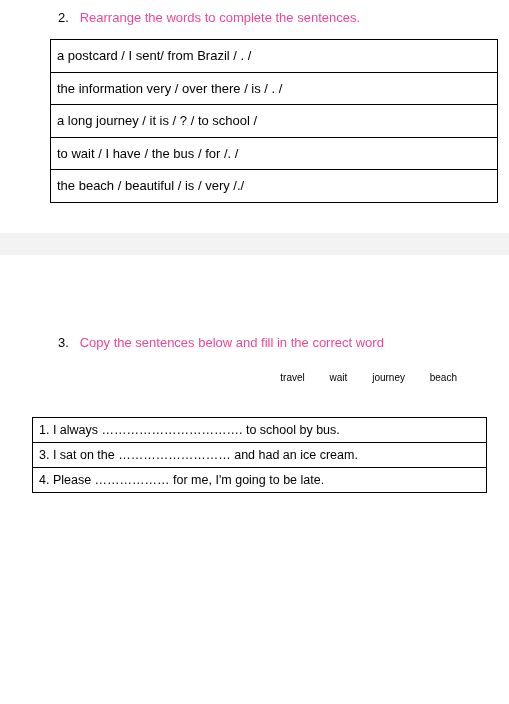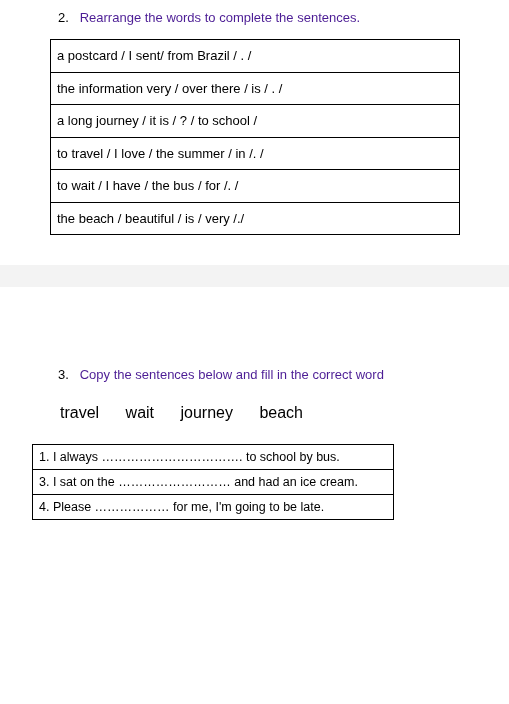--- a/index.html
+++ b/index.html
@@ -22,45 +22,46 @@
     width: 100%;
   }
   .ex-header {
     margin: 0 0 14px 28px;
     font-size: 13px;
   }
   .ex-num {
     color: #000;
   }
   .ex-title {
-    color: #4c1d95;
+    color: #ec4899;
     text-align: center;
   }
   table.box {
     border-collapse: collapse;
-    width: 410px;
+    width: 448px;
     margin: 0 0 0 20px;
   }
   table.box td {
     border: 1px solid #000;
     padding: 6px 6px;
     font-size: 13px;
     line-height: 1.5;
   }
   .word-bank {
-    margin: 22px 0 22px 30px;
-    font-size: 16px;
+    margin: 22px 0 34px 30px;
+    font-size: 10px;
     letter-spacing: 0;
+    text-align: right;
   }
   .word-bank span {
     margin-right: 22px;
   }
   table.fill {
     border-collapse: collapse;
-    width: 362px;
+    width: 455px;
     margin: 0 0 0 2px;
   }
   table.fill td {
     border: 1px solid #000;
     padding: 5px 6px;
     font-size: 12.5px;
   }
   .page2 {
     padding-top: 80px;
   }
@@ -76,23 +77,20 @@
   <table class="box">
     <tbody>
         <tr>
           <td>a postcard / I sent/ from Brazil / . /</td>
         </tr>
     <tr>
           <td>the information very / over there / is / . /</td>
         </tr>
     <tr>
           <td>a long journey / it  is / ? / to school /</td>
-        </tr>
-    <tr>
-          <td>to travel / I love / the summer / in /. /</td>
         </tr>
     <tr>
           <td>to wait / I have / the bus / for /. /</td>
         </tr>
     <tr>
           <td>the beach / beautiful / is / very /./</td>
         </tr>
   </tbody>
     </table>
 </div>

